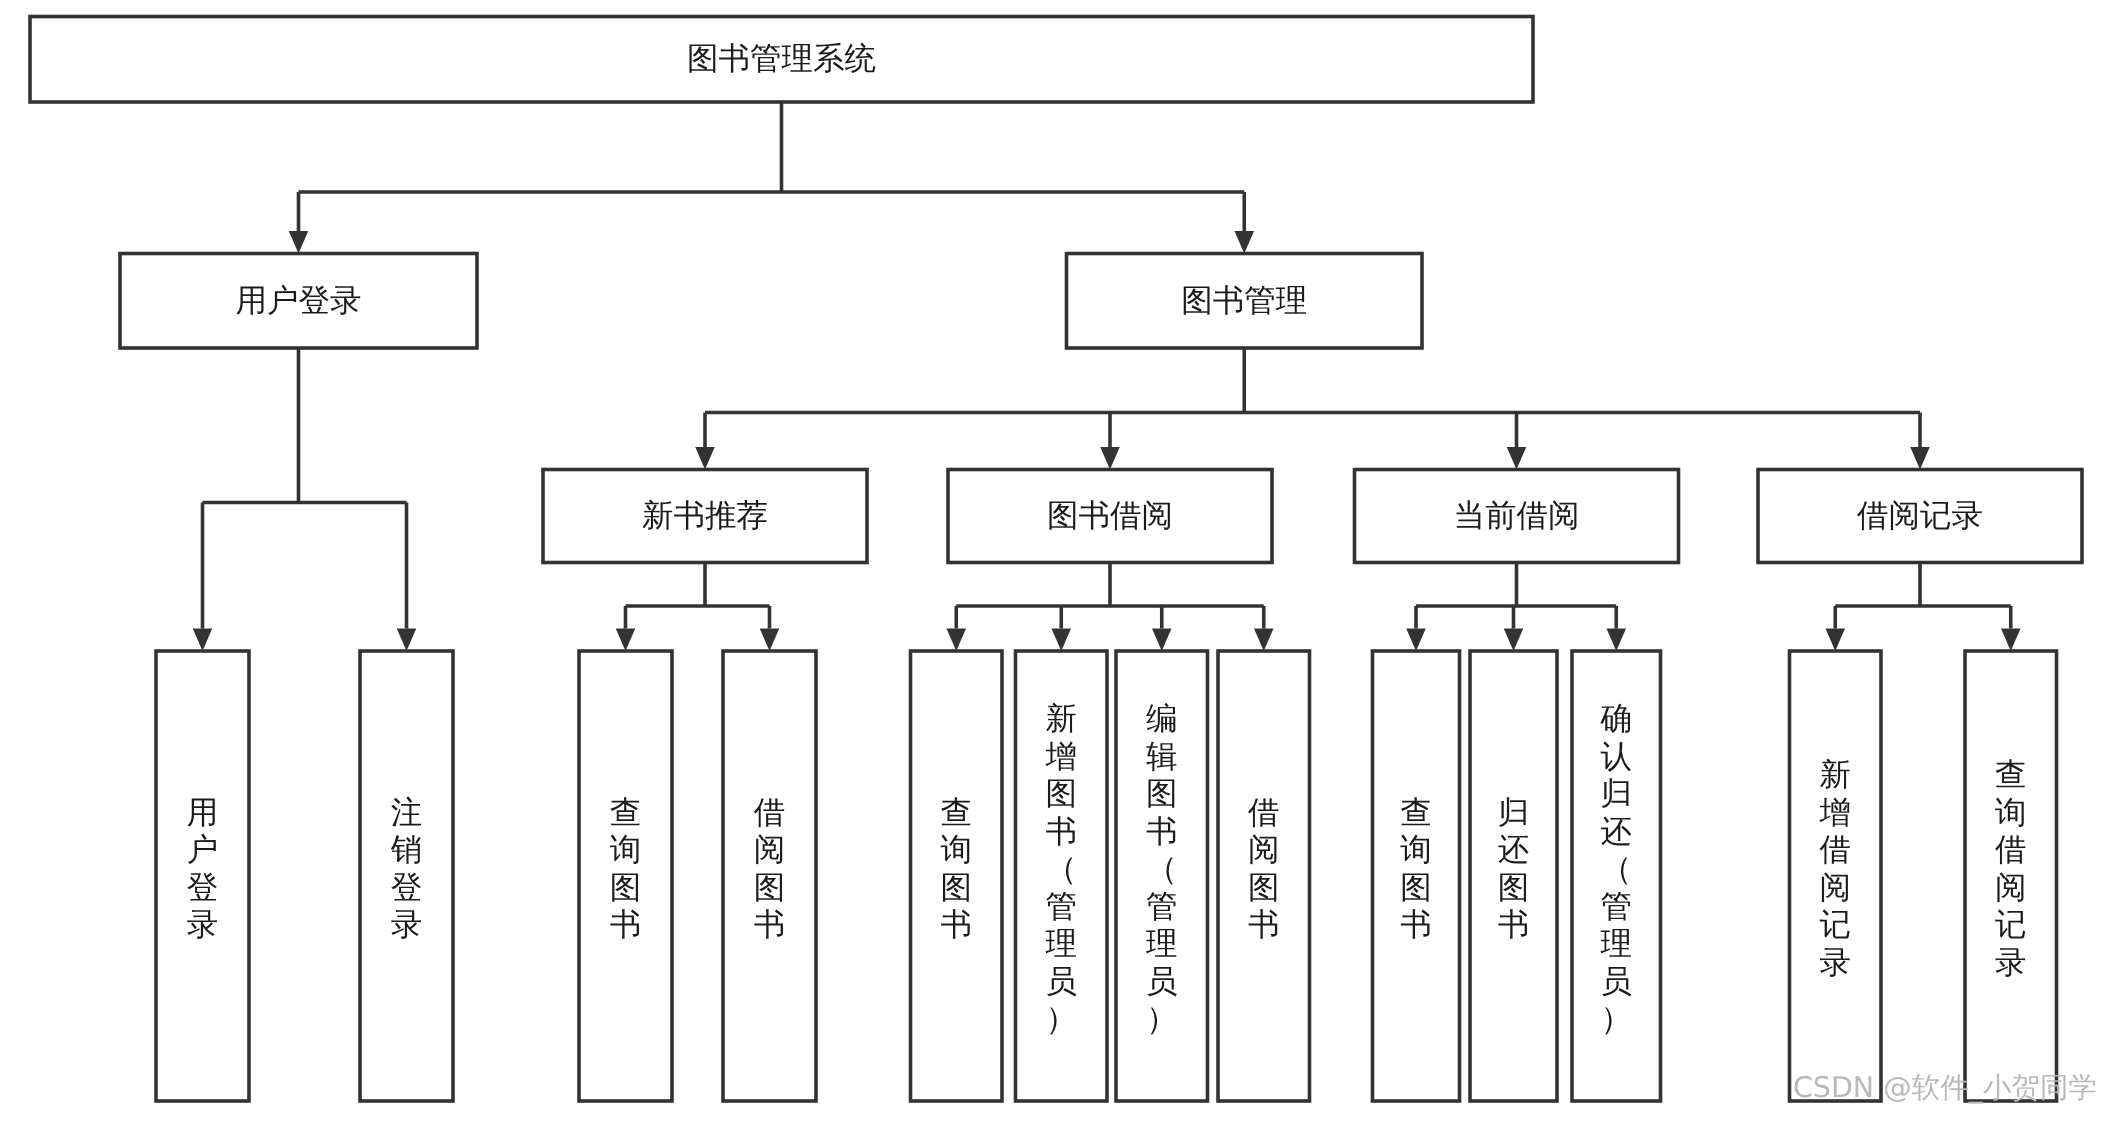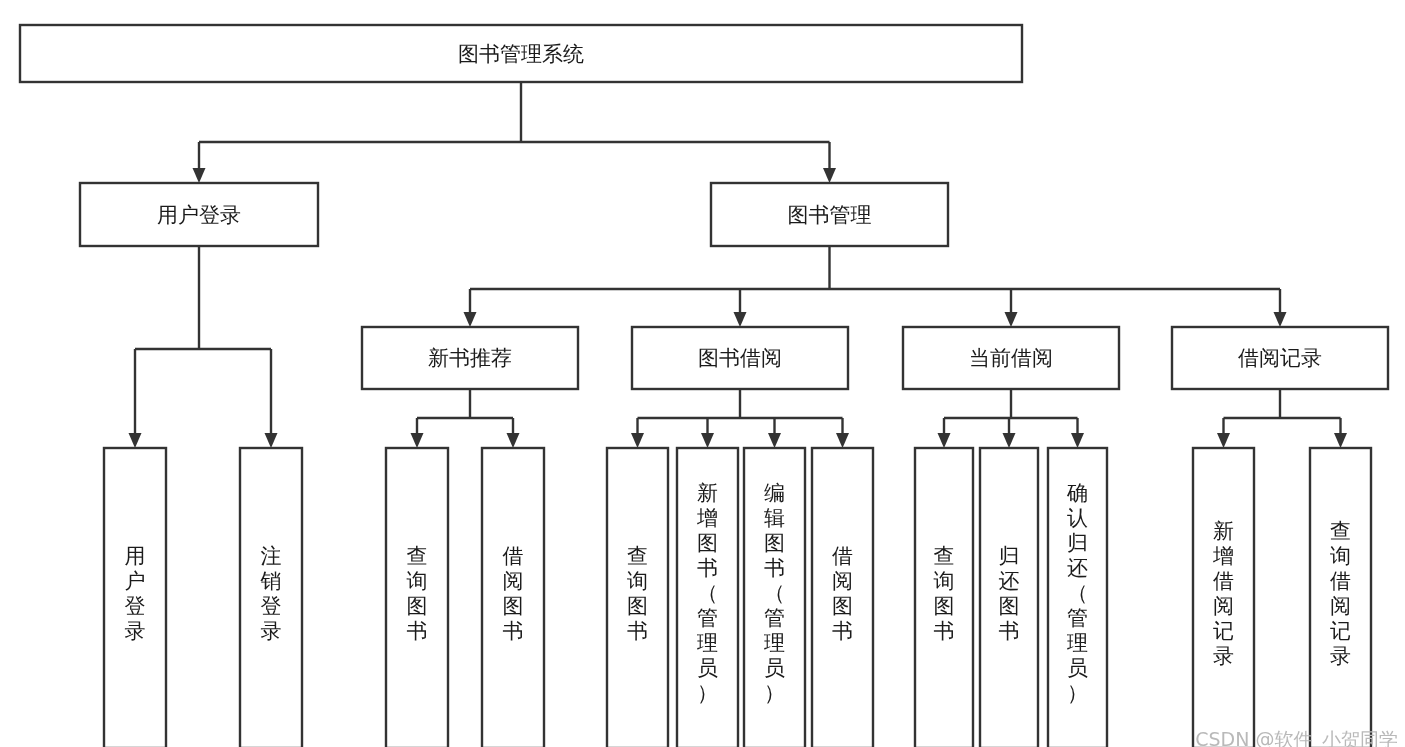--- a/index.html
+++ b/index.html
@@ -10,21 +10,21 @@
   body {
     width: 1405px;
     height: 747px;
     position: relative;
     overflow: hidden;
     font-family: "DejaVu Sans", "Liberation Sans", sans-serif;
   }
   #diagram-root {
     position: absolute;
     left: 0;
-    top: 14px;
+    top: 0;
     width: 1405px;
     height: 595px;
   }
   .node-box {
     fill: #ffffff;
     stroke: #333333;
     stroke-width: 2.4;
   }
   .connector {
     stroke: #333333;

